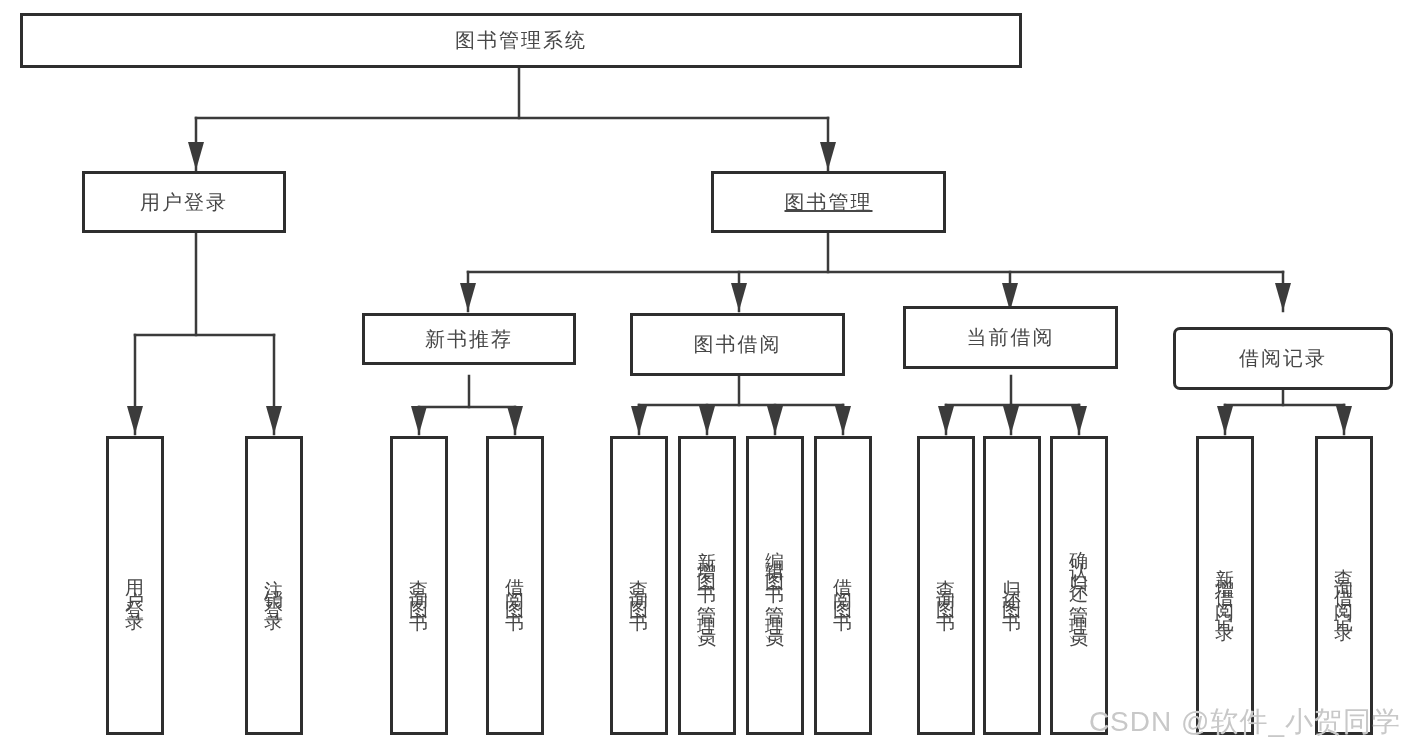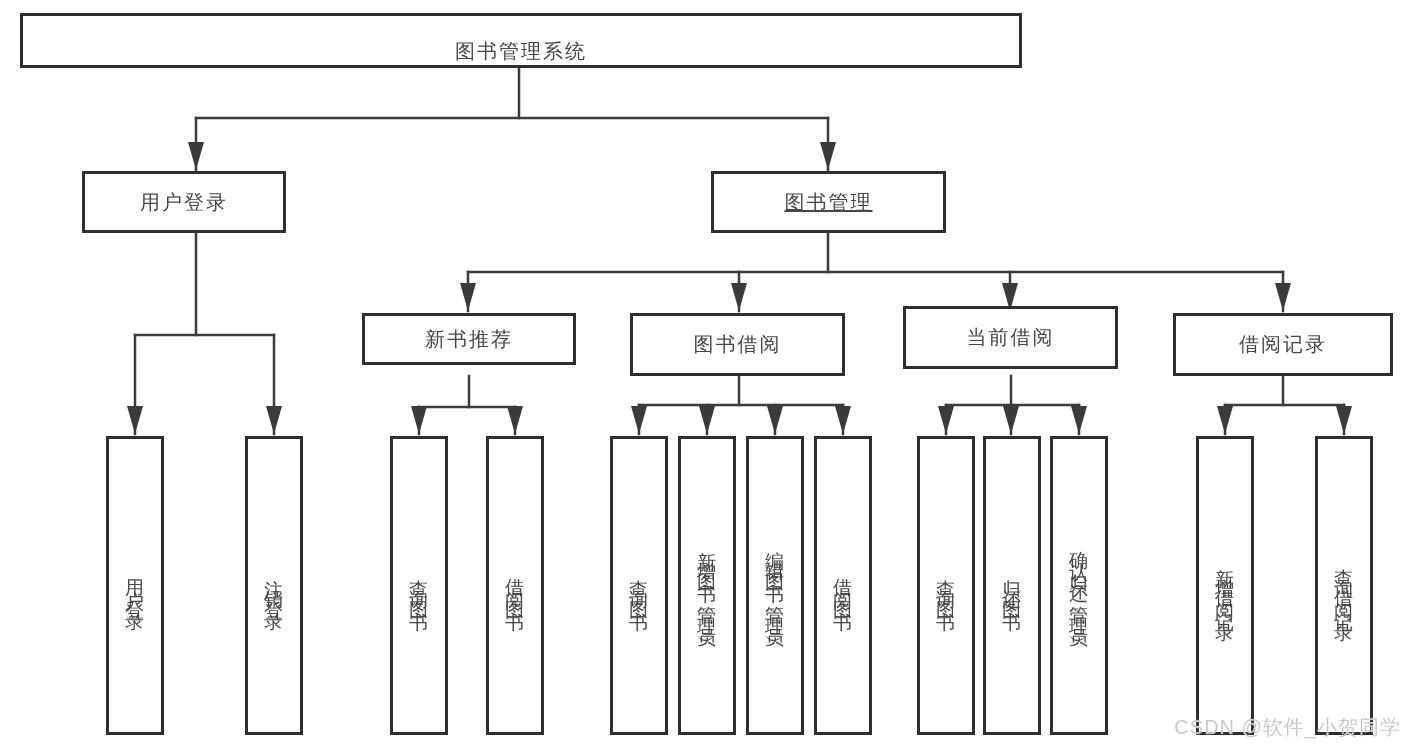--- a/index.html
+++ b/index.html
@@ -18,21 +18,21 @@
   .hlabel{font-size:20px;letter-spacing:2px;white-space:nowrap;}
   .root .hlabel{font-size:20px;}
   .vbox{width:58px;top:436px;height:299px;}
   .vlabel{
     writing-mode:vertical-rl;text-orientation:mixed;
     font-size:19px;letter-spacing:11px;line-height:1;
     white-space:nowrap;
   }
   .watermark{
     position:absolute;right:4px;bottom:6px;z-index:10;
-    font-size:20px;letter-spacing:1px;color:#c8c8c8;
+    font-size:28px;letter-spacing:1px;color:#c8c8c8;
     text-shadow:0 0 1px #ffffff;pointer-events:none;white-space:nowrap;
   }
 </style>
 </head>
 <body>
 
 <div id="stage">
 
   <svg class="wires" width="1405" height="747" viewBox="0 0 1405 747">
     <defs>
@@ -77,41 +77,41 @@
       <line x1="1011" y1="405" x2="1011" y2="434" marker-end="url(#arr)"></line>
       <line x1="1079" y1="405" x2="1079" y2="434" marker-end="url(#arr)"></line>
 
       <line x1="1283" y1="376" x2="1283" y2="405"></line>
       <line x1="1225" y1="405" x2="1344" y2="405"></line>
       <line x1="1225" y1="405" x2="1225" y2="434" marker-end="url(#arr)"></line>
       <line x1="1344" y1="405" x2="1344" y2="434" marker-end="url(#arr)"></line>
     </g>
   </svg>
 
-  <div class="box root" style="left:20px;top:13px;width:1002px;height:55px;align-items:flex-end;">
+  <div class="box root" style="left:20px;top:13px;width:1002px;height:55px;">
     <span class="hlabel">图书管理系统</span>
   </div>
 
   <div class="box" style="left:82px;top:171px;width:204px;height:62px;">
     <span class="hlabel">用户登录</span>
   </div>
   <div class="box" style="left:711px;top:171px;width:235px;height:62px;text-decoration:underline;">
     <span class="hlabel">图书管理</span>
   </div>
 
   <div class="box" style="left:362px;top:313px;width:214px;height:52px;">
     <span class="hlabel">新书推荐</span>
   </div>
   <div class="box" style="left:630px;top:313px;width:215px;height:63px;font-family:Liberation Serif, serif;">
     <span class="hlabel">图书借阅</span>
   </div>
   <div class="box" style="left:903px;top:299px;width:215px;height:63px;margin-top:7px;">
     <span class="hlabel">当前借阅</span>
   </div>
-  <div class="box" style="left:1173px;top:313px;width:220px;height:63px;">
+  <div class="box" style="left:1173px;top:327px;width:220px;height:63px;border-radius:7px;">
     <span class="hlabel">借阅记录</span>
   </div>
 
   <div class="box vbox" style="left:106px;">
     <span class="vlabel">用户登录</span>
   </div>
   <div class="box vbox" style="left:245px;">
     <span class="vlabel">注销登录</span>
   </div>
 

